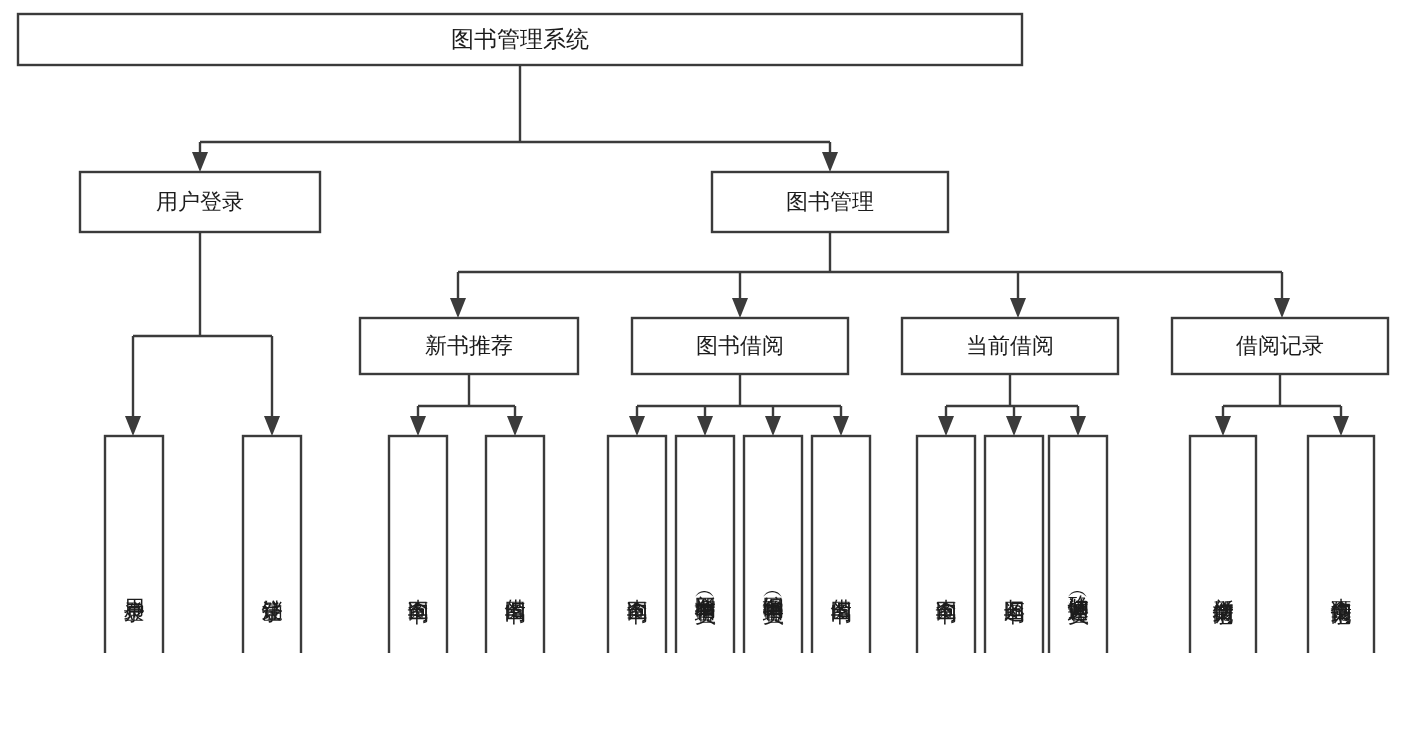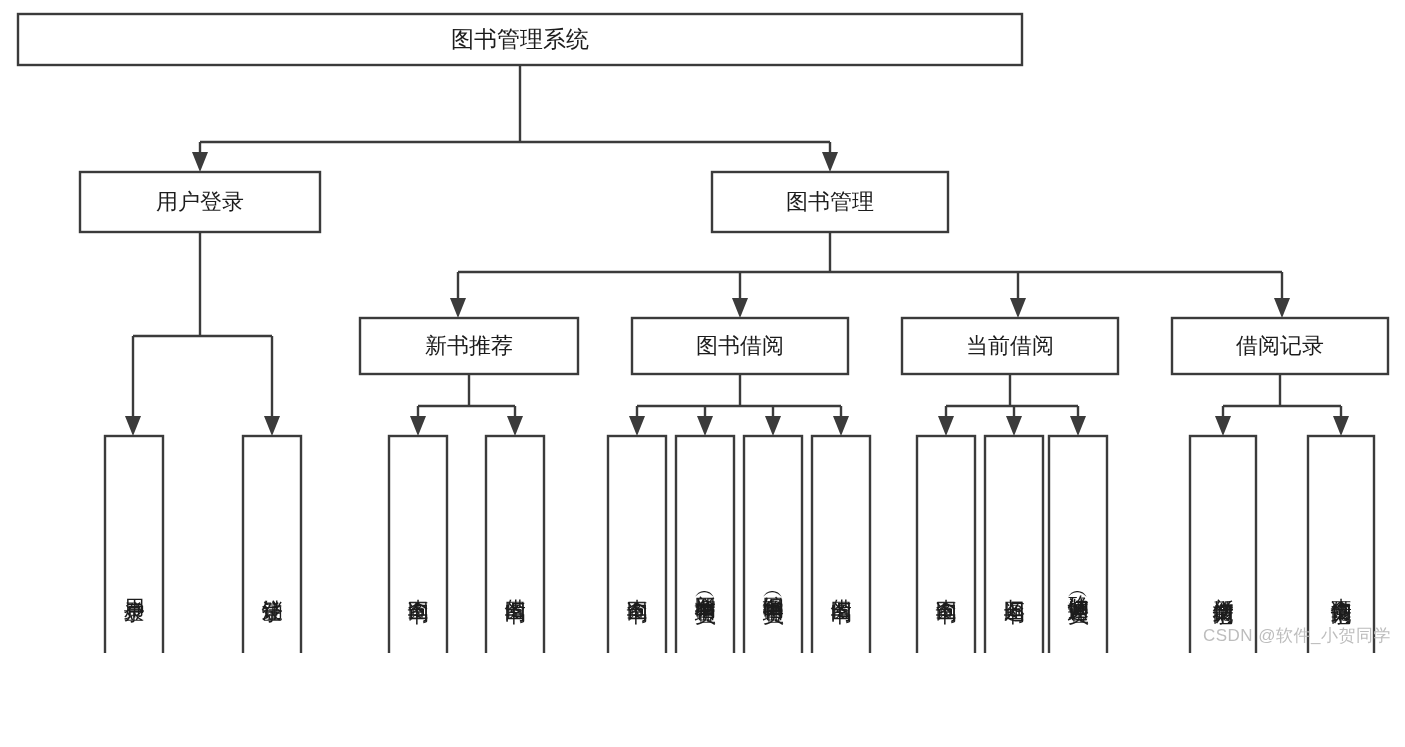--- a/index.html
+++ b/index.html
@@ -208,14 +208,13 @@
       <div class="vlabel-wrap" style="left: 1049px; top: 436px; width: 58px; height: 298px;">
         <span class="vlabel">确认归还（管理员）</span>
       </div>
       <div class="vlabel-wrap" style="left: 1190px; top: 436px; width: 66px; height: 298px;">
         <span class="vlabel">新增借阅记录</span>
       </div>
       <div class="vlabel-wrap" style="left: 1308px; top: 436px; width: 66px; height: 298px;">
         <span class="vlabel">查询借阅记录</span>
       </div>
     </div>
-  <div class="watermark">CSDN @软件_小贺同学</div>
 </div>
 
 </body></html>

